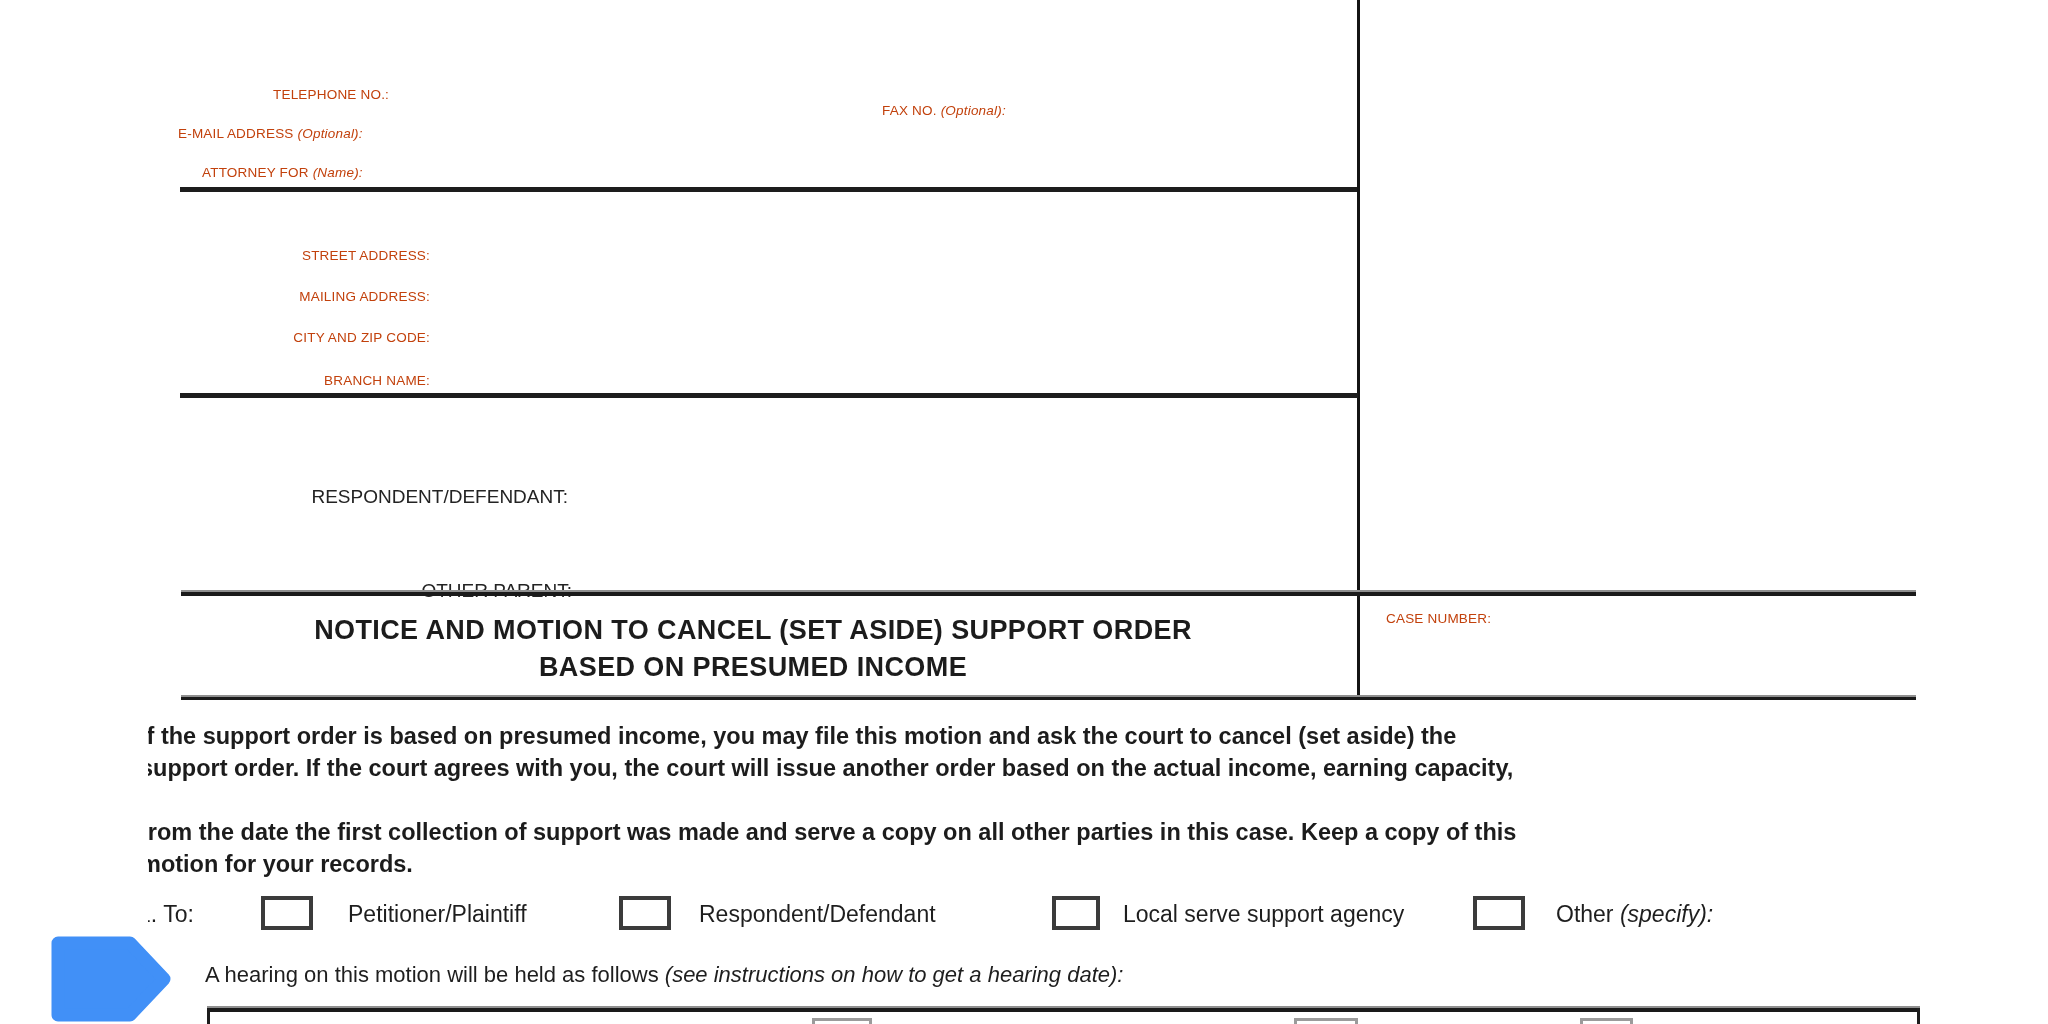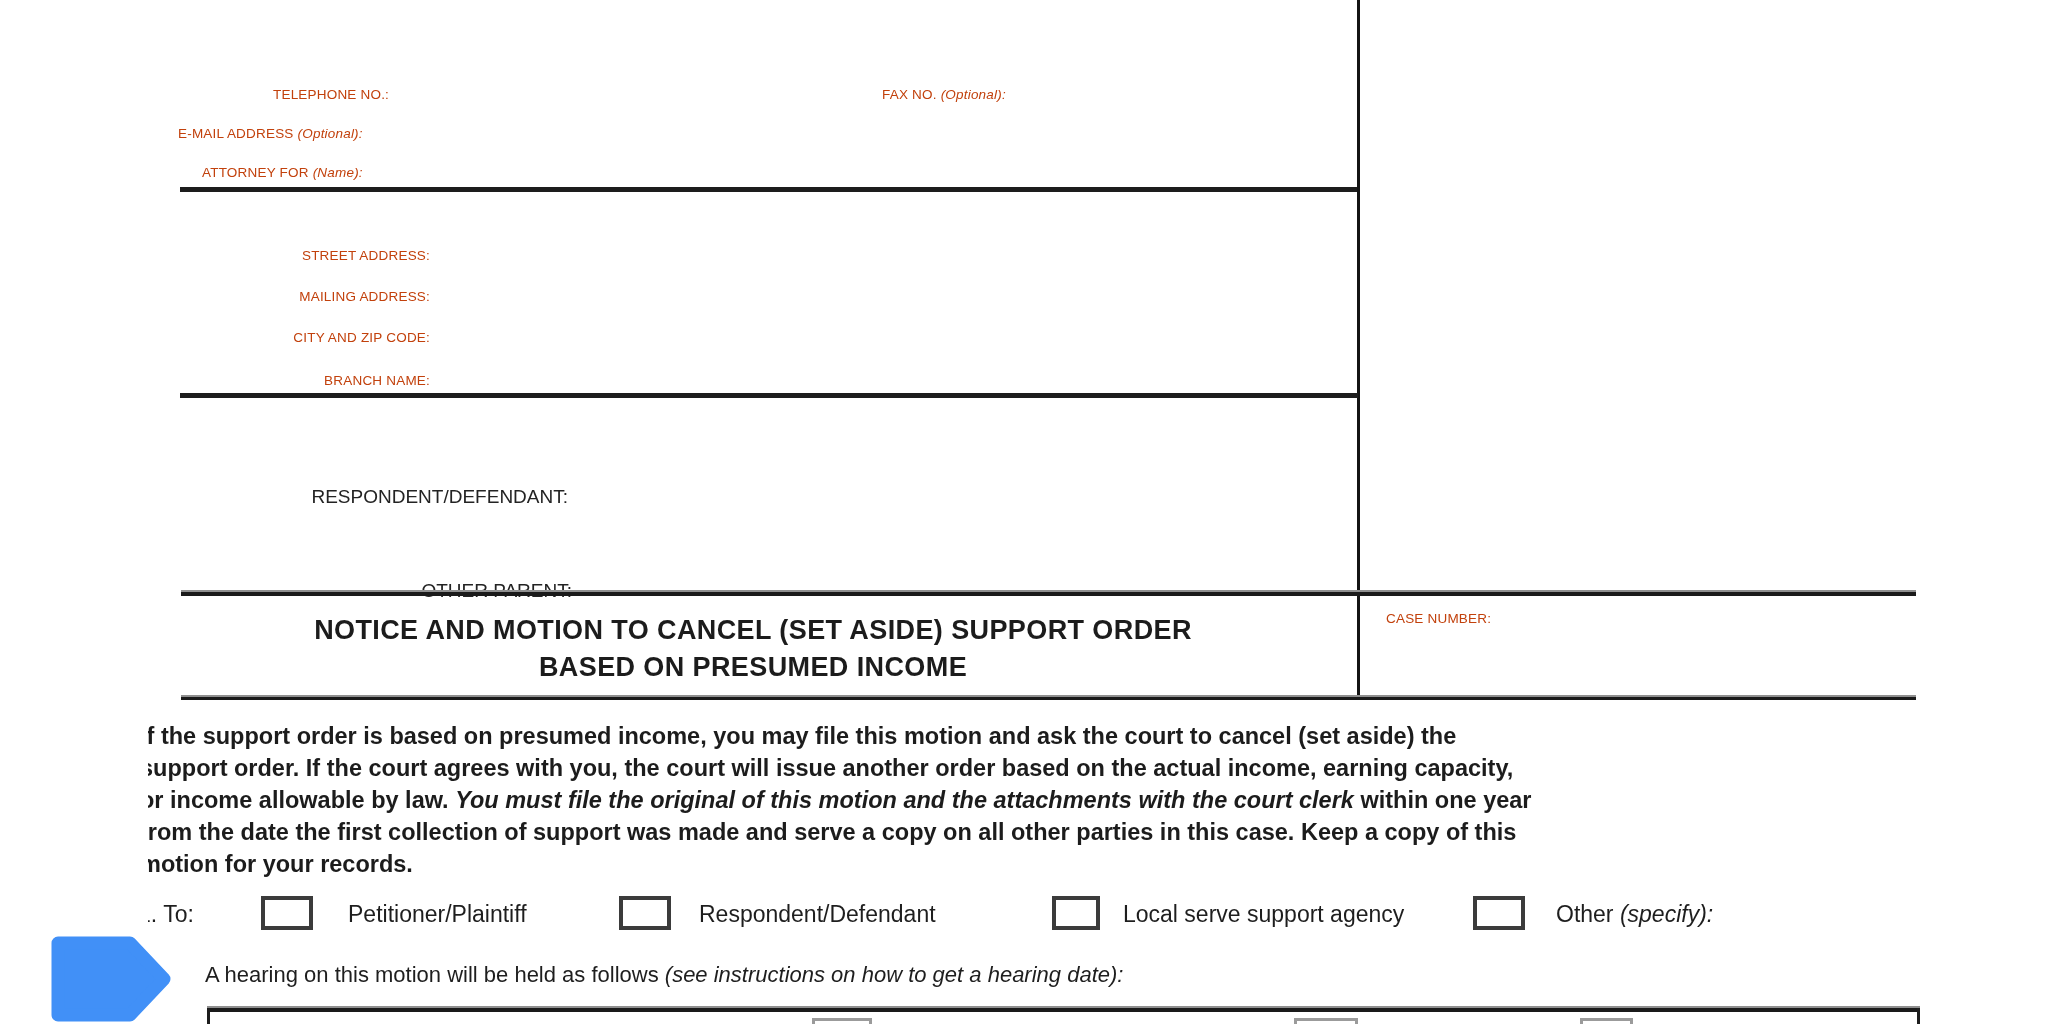--- a/index.html
+++ b/index.html
@@ -42,21 +42,21 @@
   .pointer-arrow { position:absolute; left:48px; top:936px; width:124px; height:86px; }
 </style>
 </head>
 <body>
 
 <div class="page">
 
   <div class="abs lbl" style="left:125px; top:87px;">
     <span>TELEPHONE NO.:</span>
   </div>
-  <div class="abs lbl" style="left:734px; top:87px;">
+  <div class="abs lbl" style="left:734px; top:103px;">
     <span>FAX NO.</span>
     <span class="opt">(Optional):</span>
   </div>
   <div class="abs lbl" style="left:30px; top:126px;">
     <span>E-MAIL ADDRESS</span>
     <span class="opt">(Optional):</span>
   </div>
   <div class="abs lbl" style="left:54px; top:165px;">
     <span>ATTORNEY FOR</span>
     <span class="opt">(Name):</span>
@@ -79,23 +79,20 @@
 
   <div class="abs form-title" style="left:0; top:615px; width:1210px;">NOTICE AND MOTION TO CANCEL (SET ASIDE) SUPPORT ORDER</div>
   <div class="abs form-title" style="left:0; top:652px; width:1210px;">BASED ON PRESUMED INCOME</div>
   <div class="abs lbl" style="left:1238px; top:611px;">CASE NUMBER:</div>
   <div class="abs" style="left:1238px; top:632px; width:520px; height:60px;"></div>
 
   <div class="hline thick" style="left:33px; top:695px; width:1735px; height:5px;"></div>
 
   <div class="abs intro-line" style="left:-8px; top:720px;">If the support order is based on presumed income, you may file this motion and ask the court to cancel (set aside) the</div>
   <div class="abs intro-line" style="left:-8px; top:752px;">support order. If the court agrees with you, the court will issue another order based on the actual income, earning capacity,</div>
-  <div class="abs intro-line" style="left:-8px; top:784px;">
-    <span>or income allowable by law. </span><span class="ital">You must file the original of this motion and the attachments with the court clerk</span><span> within one year</span>
-  </div>
   <div class="abs intro-line" style="left:-8px; top:816px;">from the date the first collection of support was made and serve a copy on all other parties in this case. Keep a copy of this</div>
   <div class="abs intro-line" style="left:-8px; top:848px;">motion for your records.</div>
 
   <div class="abs row-text" style="left:-10px; top:901px;">
     <span>1.</span>
     <span>To:</span>
   </div>
   <div class="checkbox" style="left:113px; top:896px;"></div>
   <div class="abs row-text" style="left:200px; top:901px;">Petitioner/Plaintiff</div>
   <div class="checkbox" style="left:471px; top:896px;"></div>

